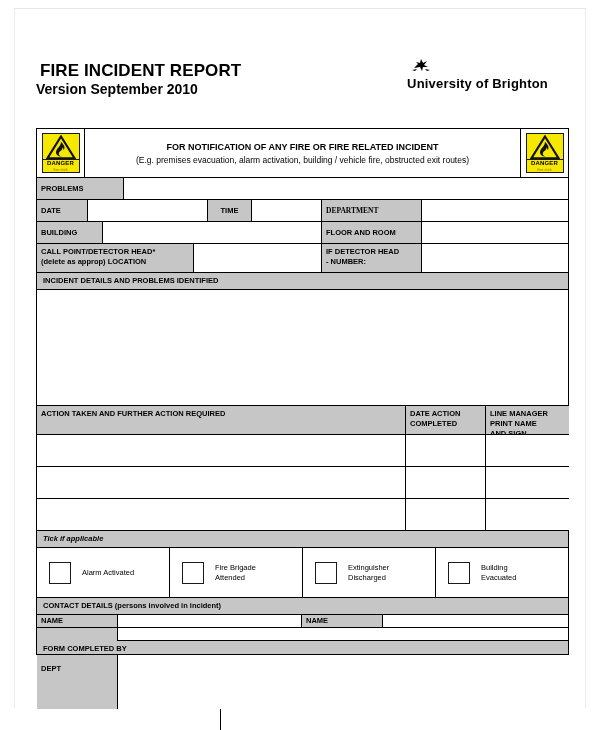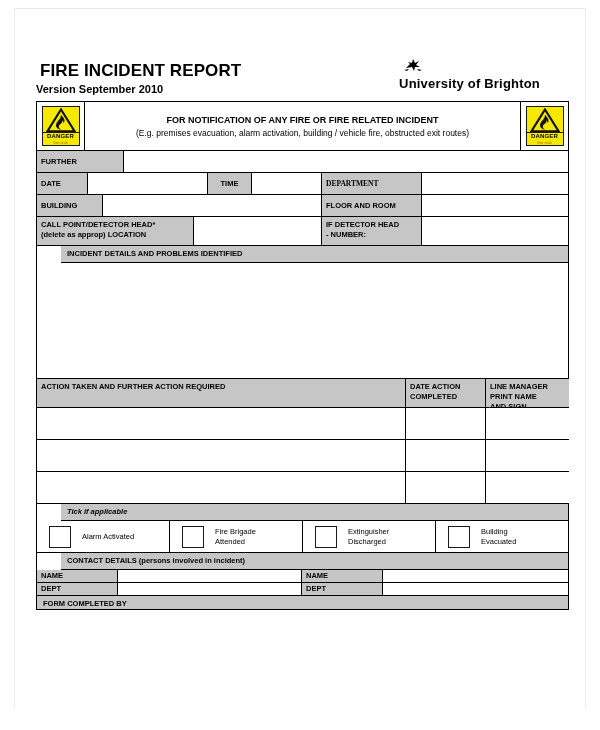--- a/index.html
+++ b/index.html
@@ -37,29 +37,29 @@
   }
   .doc-title {
     font-size: 17px;
     font-weight: bold;
     letter-spacing: 0.1px;
     color: #000;
     line-height: 19px;
     margin: 4px;
   }
   .doc-version {
-    font-size: 11px;
+    font-size: 14px;
     font-weight: bold;
     color: #000;
     line-height: 11px;
     margin: 3px 0 0 0;
   }
   #brand {
     position: absolute;
-    right: 16px;
+    right: 8px;
     top: 0;
     text-align: right;
     width: 180px;
   }
   #brand-mark {
     display: block;
     margin-left: auto;
     margin-right: 118px;
     width: 18px;
     height: 16px;
@@ -71,21 +71,21 @@
     line-height: 16px;
     margin: 3px 0 0 0;
     letter-spacing: 0.2px;
     white-space: nowrap;
   }
 
   
   #form {
     position: absolute;
     left: 36px;
-    top: 101px;
+    top: 128px;
     width: 533px;
     border-left: 1px solid #000;
     border-top: 1px solid #000;
     box-sizing: border-box;
   }
   .row {
     display: flex;
     border-bottom: 1px solid #000;
     border-right: 1px solid #000;
     box-sizing: border-box;
@@ -186,42 +186,41 @@
   .section-head {
     border-bottom: 1px solid #000;
     border-right: 1px solid #000;
     background: #c6c6c6;
     font-size: 7.5px;
     font-weight: bold;
     color: #000;
     padding: 3px 5px 3px 6px;
     line-height: 10px;
     box-sizing: border-box;
-    margin-left: 24px;
   }
   .section-head.italic { font-style: italic; font-size: 7.5px; }
   .blank-area {
     border-bottom: 1px solid #000;
     border-right: 1px solid #000;
     background: #ffffff;
     box-sizing: border-box;
   }
 
   
   .act-head .cell { background:#c6c6c6; }
   .act-c1 { width: 369px; flex: 0 0 369px; }
   .act-c2 { width: 80px;  flex: 0 0 80px; }
   .act-c3 { width: 83px;  flex: 0 0 83px; }
 
   
   #tickrow {
     display: flex;
     border-bottom: 1px solid #000;
     border-right: 1px solid #000;
-    height: 32px;
+    height: 50px;
     background: #fff;
     box-sizing: border-box;
   }
   .tick-cell {
     flex: 1 1 0;
     display: flex;
     align-items: center;
     padding-left: 12px;
     border-right: 1px solid #000;
     box-sizing: border-box;
@@ -317,21 +316,21 @@
             <polygon points="15,1.5 29,24 1,24" fill="#f7e800" stroke="#111" stroke-width="2.2"></polygon>
             <path d="M15 7 c2.4 2.6 3.6 4.2 3.6 6.2 c0 1.1 -0.5 2 -1.2 2.6 c0.3 -1.3 -0.2 -2.4 -1 -3.2 c0.2 1.9 -0.7 2.9 -1.6 3.6 c-1.1 0.8 -2 1.8 -2 3.1 c0 1.7 1.5 2.9 3.3 2.9 c-3.6 0.4 -6.3 -1.3 -6.3 -4.3 c0 -2.2 1.5 -3.8 2.8 -5.3 C14 11 15 9.3 15 7 Z" fill="#111"></path>
           </svg>
           <div class="hazard-word">DANGER</div>
           <div class="hazard-sub">fire risk</div>
         </div>
       </div>
     </div>
 
     <div class="row" style="height:22px;">
-      <div class="cell lbl" style="width:87px;flex:0 0 87px;">FURTHER</div>
+      <div class="cell lbl" style="width:87px;flex:0 0 87px;">PROBLEMS</div>
       <div class="cell val last" style="flex:1 1 auto;"></div>
     </div>
 
     <div class="row" style="height:22px;">
       <div class="cell lbl" style="width:51px;flex:0 0 51px;">DATE</div>
       <div class="cell val" style="width:120px;flex:0 0 120px;"></div>
       <div class="cell lbl" style="width:44px;flex:0 0 44px;justify-content:center;">TIME</div>
       <div class="cell val" style="width:70px;flex:0 0 70px;"></div>
       <div class="cell lbl" style="width:100px;flex:0 0 100px;font-family:Liberation Serif, serif;">DEPARTMENT</div>
       <div class="cell val last" style="flex:1 1 auto;"></div>
@@ -407,21 +406,21 @@
 
     <div class="section-head">CONTACT DETAILS (persons involved in incident)</div>
 
     <div class="row" style="height:13px;">
       <div class="cell lbl ct-lbl">NAME</div>
       <div class="cell val ct-val"></div>
       <div class="cell lbl ct-lbl2">NAME</div>
       <div class="cell val ct-val2 last"></div>
     </div>
 
-    <div class="row" style="height:13px;">
+    <div class="row" style="height:13px;flex-direction:column;">
       <div class="cell lbl ct-lbl">DEPT</div>
       <div class="cell val ct-val"></div>
       <div class="cell lbl ct-lbl2">DEPT</div>
       <div class="cell val ct-val2 last"></div>
     </div>
 
     <div id="footer-clip">
       <span class="section-head-text">FORM COMPLETED BY</span>
     </div>
 

